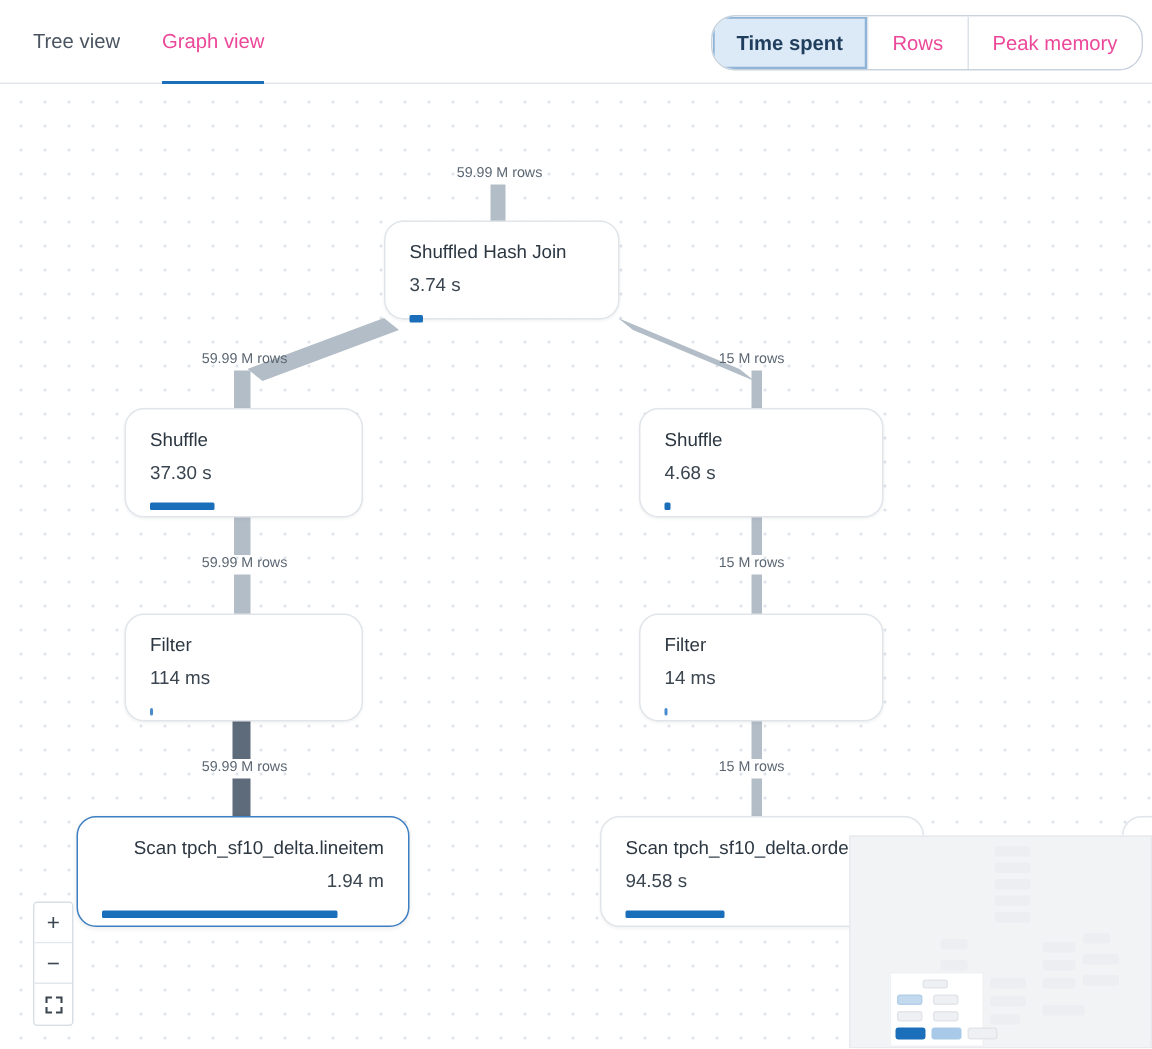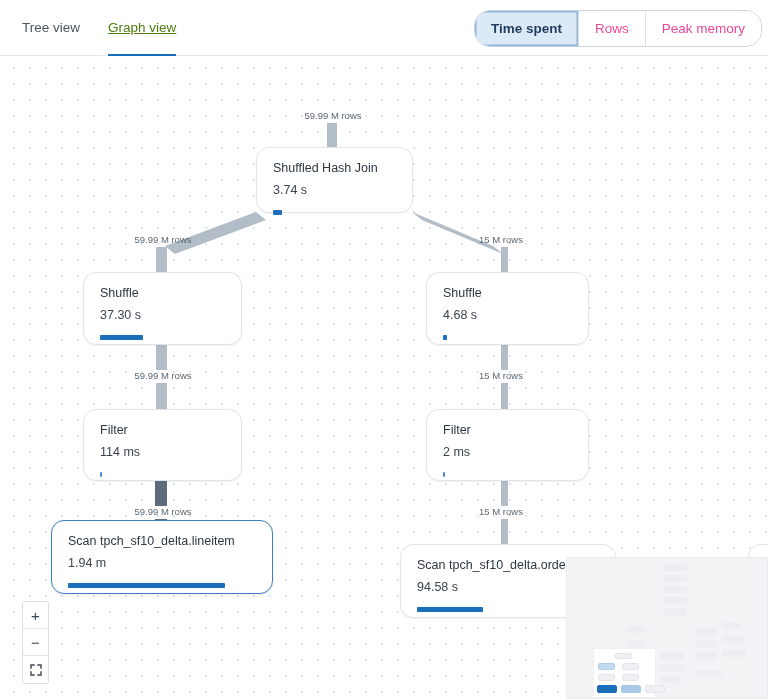--- a/index.html
+++ b/index.html
@@ -27,21 +27,21 @@
   }
   .view-tab {
     position: relative;
     font-size: 13.5px;
     color: #4a5561;
     line-height: 56px;
     height: 56px;
     cursor: pointer;
     white-space: nowrap;
   }
-  .view-tab.active { color: #4d7c0f; text-decoration: underline; }
+  .view-tab.active { color: #ec4899; }
   .view-tab.active::after {
     content: "";
     position: absolute;
     left: 0; right: 0; bottom: 0;
     height: 2.5px;
     background: #1b6eb9;
   }
 
   .metric-group {
     position: absolute;
@@ -250,25 +250,25 @@
   </div>
 
   <div class="node" style="left:83px; top:353px; width:159px; height:72px;">
     <div class="node-title">Filter</div>
     <div class="node-metric">114 ms</div>
     <div class="node-bar tiny"></div>
   </div>
 
   <div class="node" style="left:426px; top:353px; width:163px; height:72px;">
     <div class="node-title">Filter</div>
-    <div class="node-metric">2 ms</div>
+    <div class="node-metric">14 ms</div>
     <div class="node-bar tiny"></div>
   </div>
 
-  <div class="node selected" style="left:51px; top:464px; width:222px; height:74px;">
+  <div class="node selected" style="left:51px; top:488px; width:222px; height:74px;text-align:right;">
     <div class="node-title">Scan tpch_sf10_delta.lineitem</div>
     <div class="node-metric">1.94 m</div>
     <div class="node-bar" style="width:157px;"></div>
   </div>
 
   <div class="node" style="left:400px; top:488px; width:216px; height:74px;">
     <div class="node-title">Scan tpch_sf10_delta.orders</div>
     <div class="node-metric">94.58 s</div>
     <div class="node-bar" style="width:66px;"></div>
   </div>

